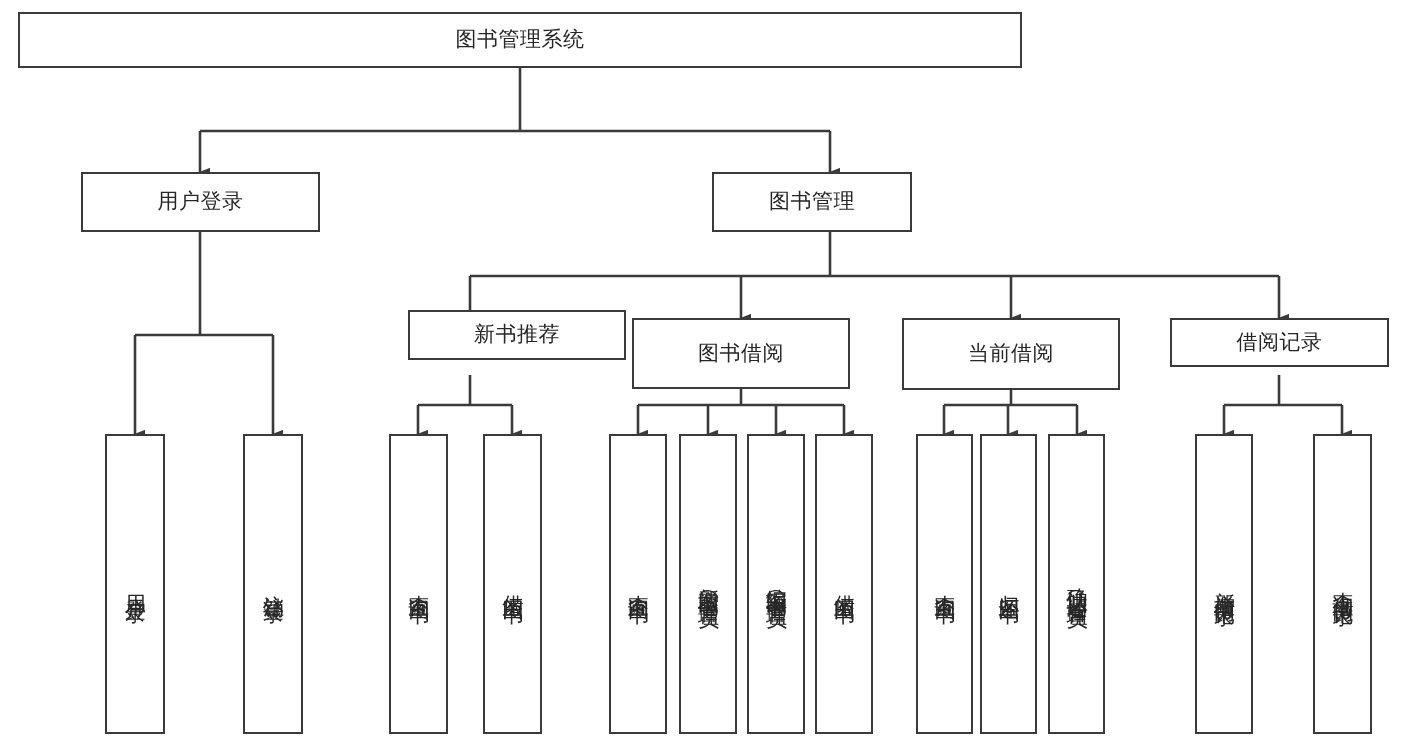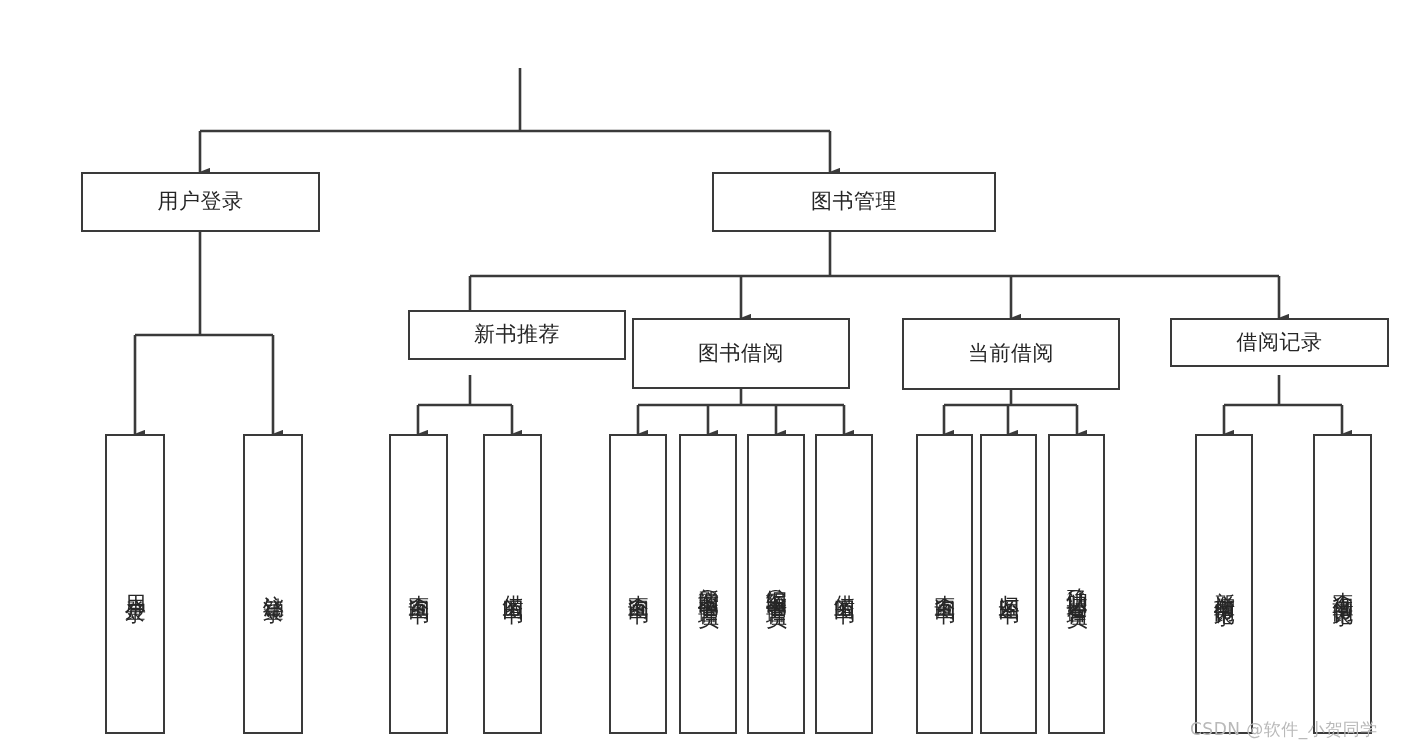--- a/index.html
+++ b/index.html
@@ -114,25 +114,28 @@
       <path d="M1008,405 L1008,434" marker-end="url(#arrow)"></path>
       <path d="M1077,405 L1077,434" marker-end="url(#arrow)"></path>
 
       <path d="M1279,375 L1279,405"></path>
       <path d="M1224,405 L1342,405"></path>
       <path d="M1224,405 L1224,434" marker-end="url(#arrow)"></path>
       <path d="M1342,405 L1342,434" marker-end="url(#arrow)"></path>
     </g>
   </svg>
 
+  <div class="node horiz" style="left:18px; top:12px; width:1004px; height:56px;">
+    <span>图书管理系统</span>
+  </div>
 
   <div class="node horiz" style="left:81px; top:172px; width:239px; height:60px;">
     <span>用户登录</span>
   </div>
-  <div class="node horiz" style="left:712px; top:172px; width:284px; height:60px;">
+  <div class="node horiz" style="left:712px; top:172px; width:200px; height:60px;">
     <span>图书管理</span>
   </div>
 
   <div class="node horiz" style="left:361px; top:310px; width:218px; height:50px;margin-left:47px;">
     <span>新书推荐</span>
   </div>
   <div class="node horiz" style="left:632px; top:318px; width:218px; height:71px;">
     <span>图书借阅</span>
   </div>
   <div class="node horiz" style="left:902px; top:318px; width:218px; height:72px;">
@@ -179,15 +182,14 @@
     <span class="vlabel">确认归还（管理员）</span>
   </div>
 
   <div class="node vert" style="left:1195px; top:434px; width:58px; height:300px;">
     <span class="vlabel">新增借阅记录</span>
   </div>
   <div class="node vert" style="left:1313px; top:434px; width:59px; height:300px;">
     <span class="vlabel">查询借阅记录</span>
   </div>
 
-  <div class="watermark" style="left:1190px; top:718px;">CSDN @软件_小贺同学</div>
 
 </div>
 
 </body></html>

